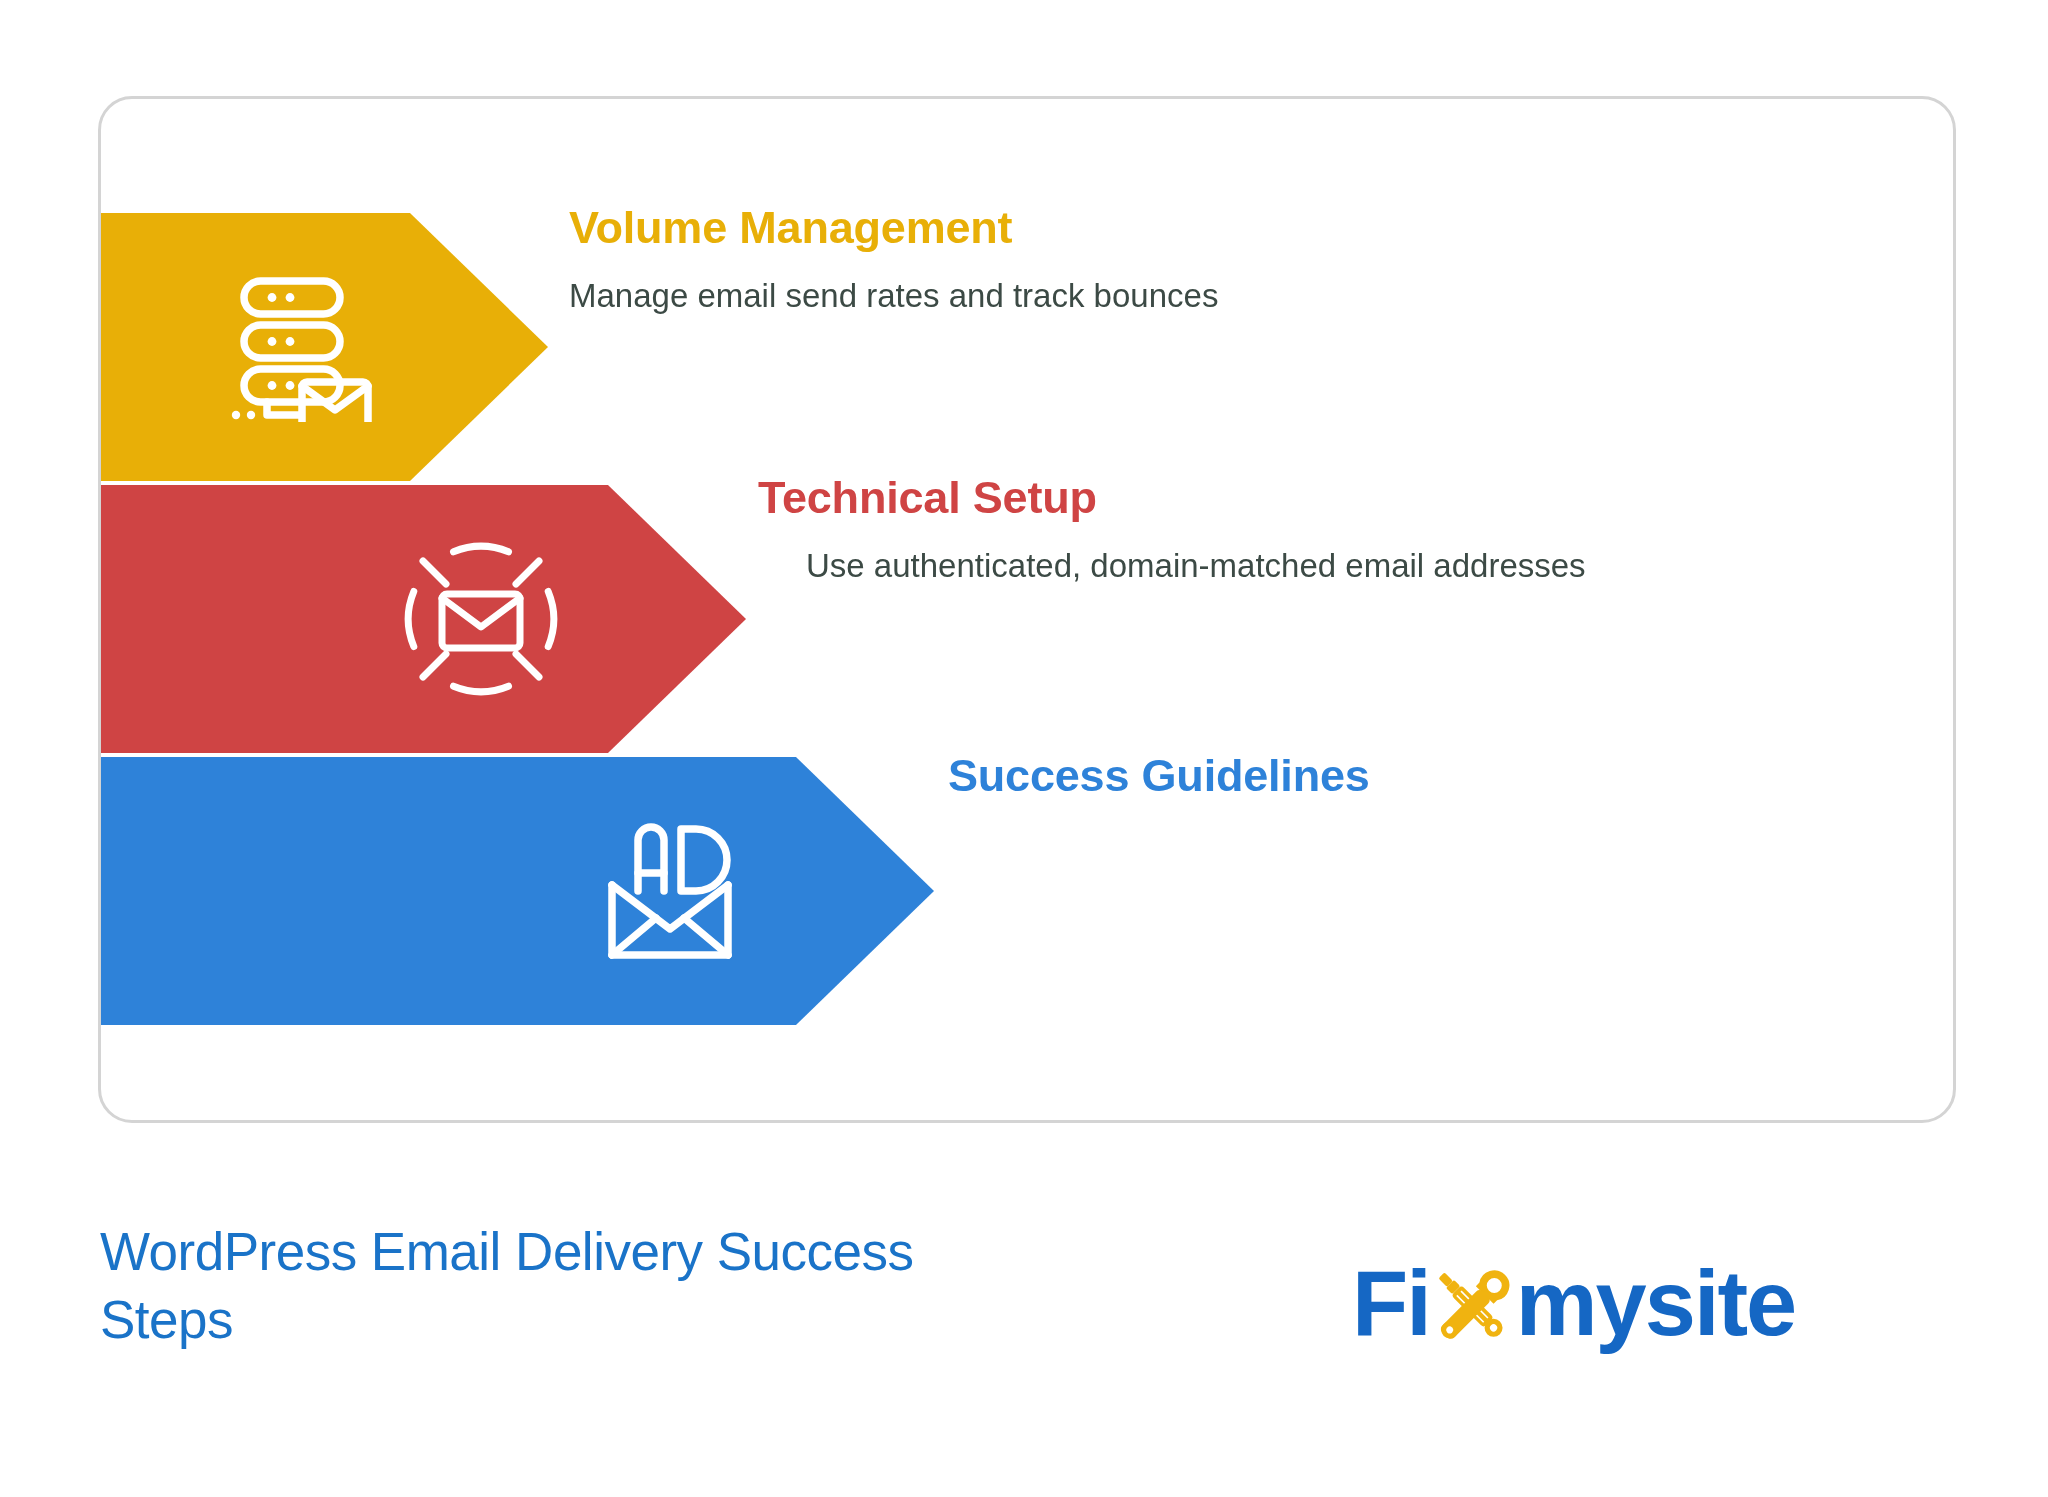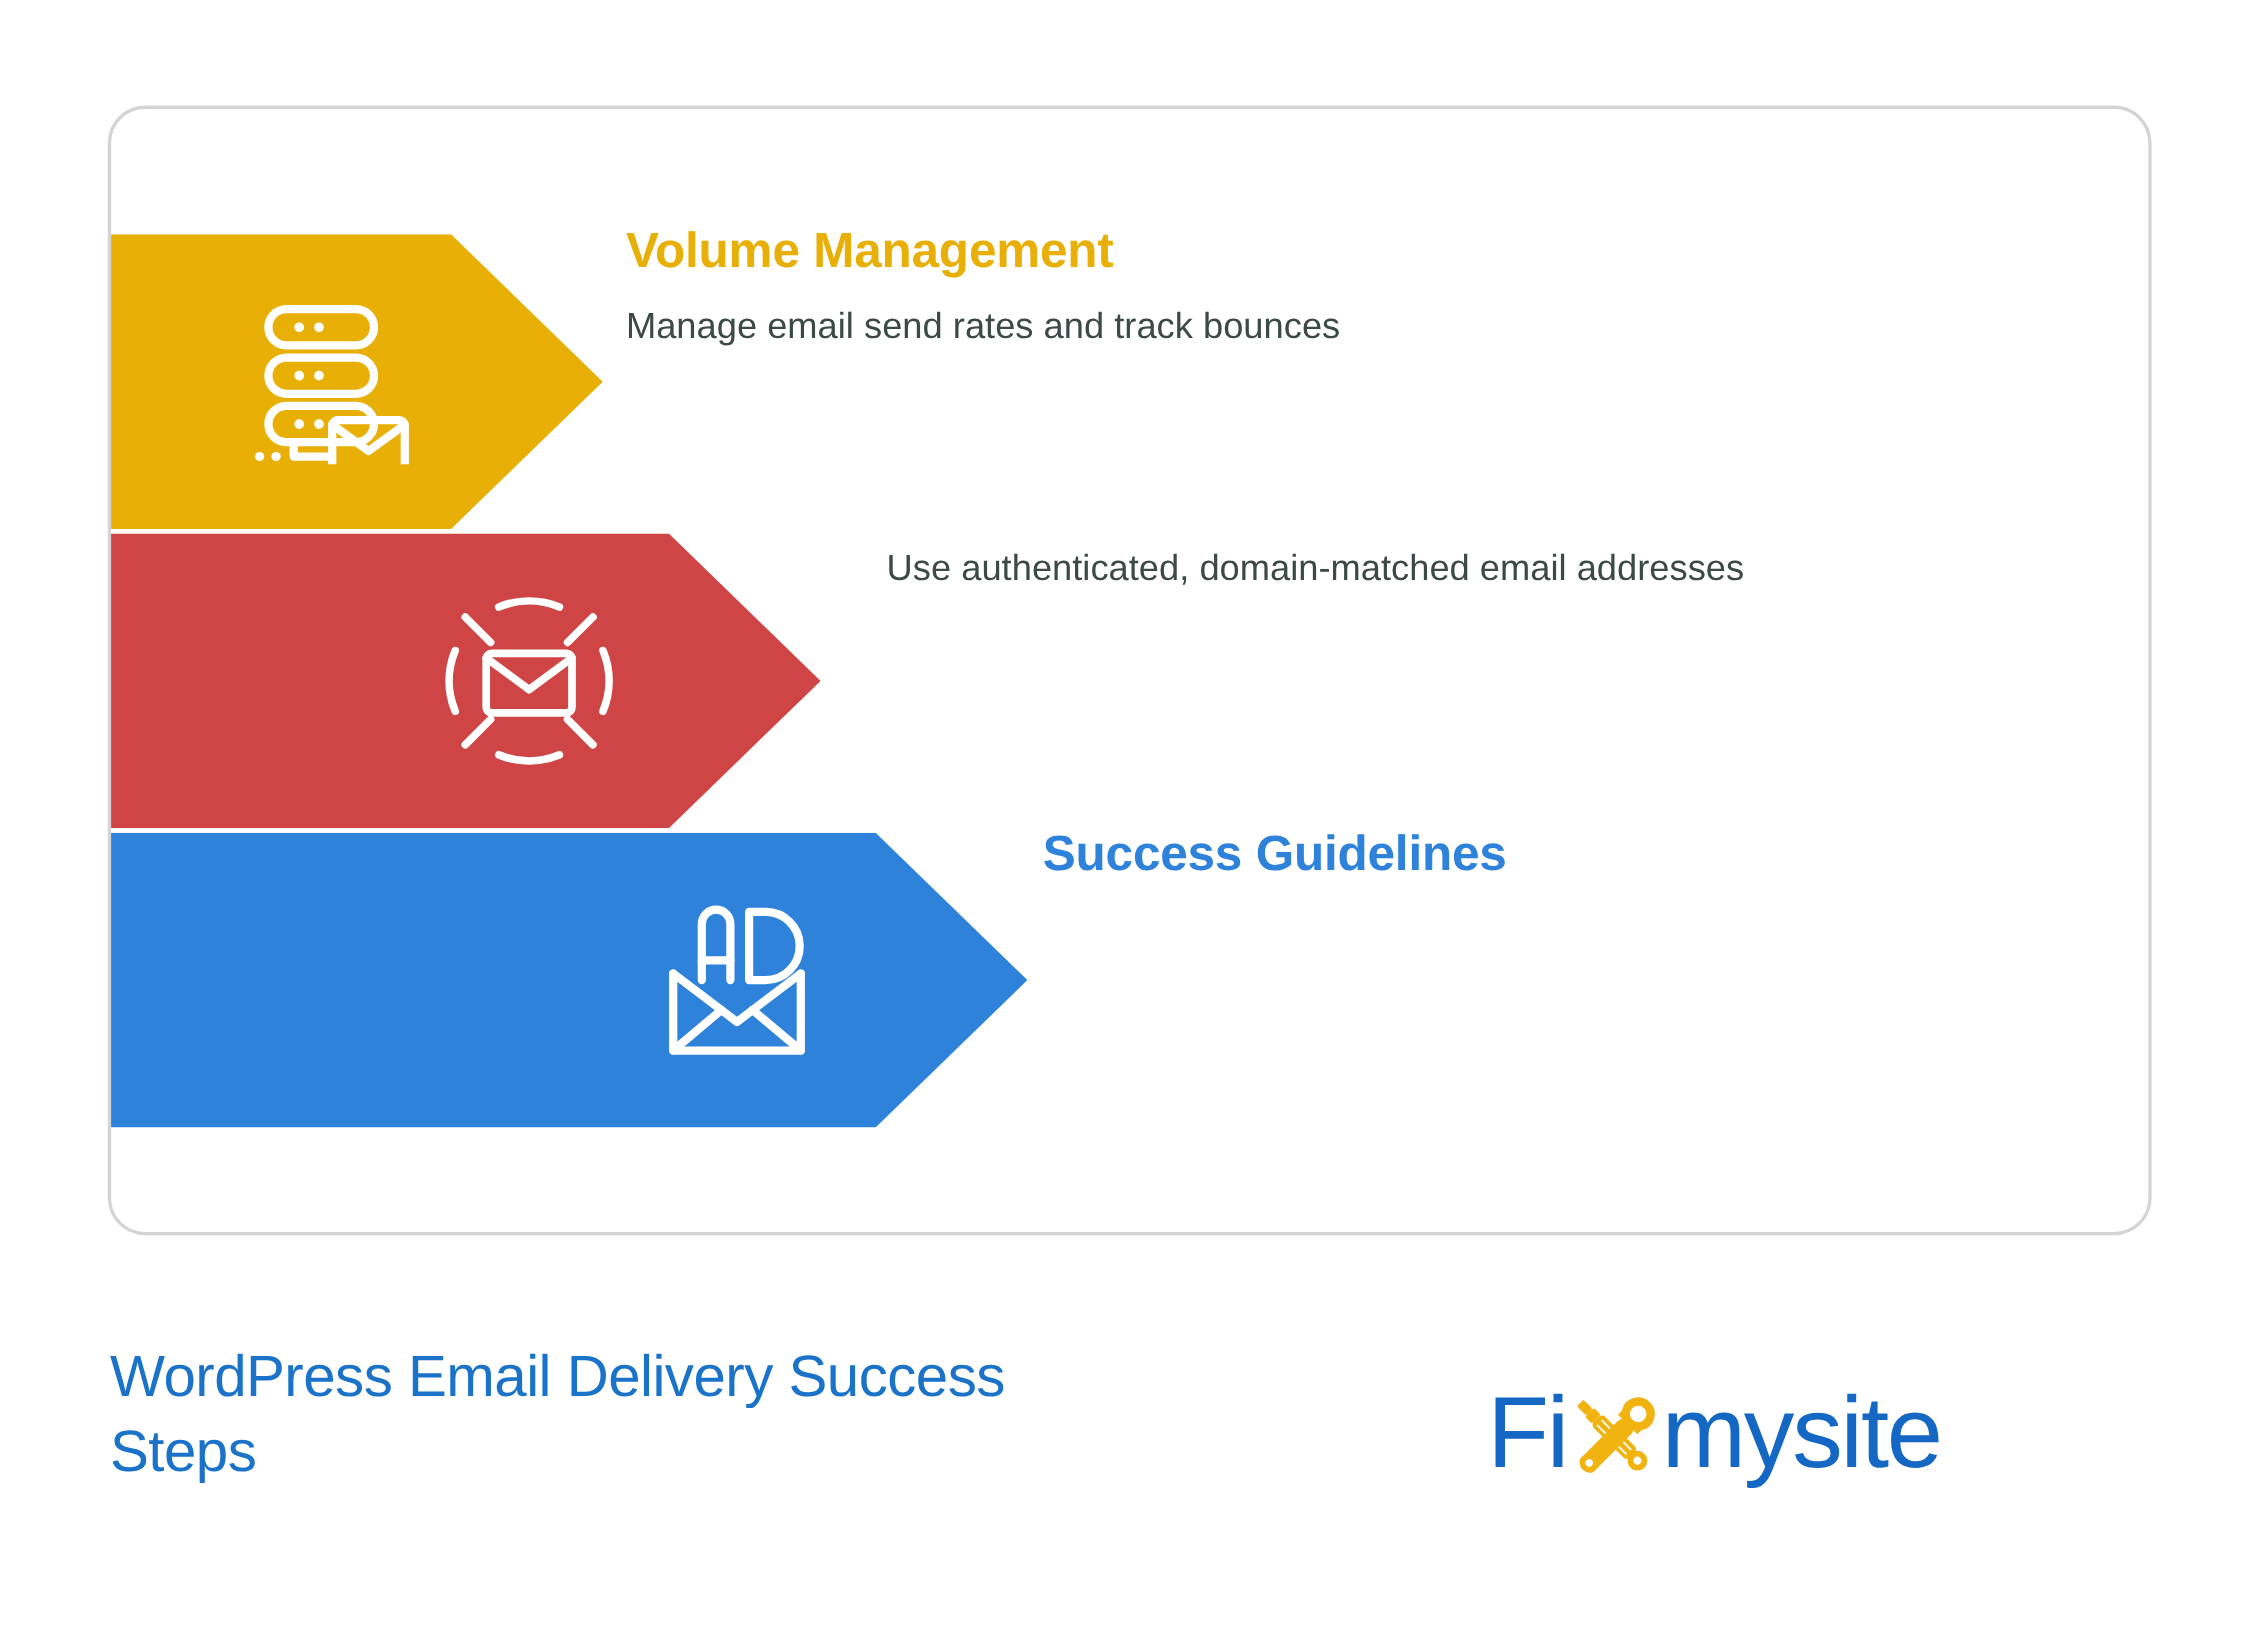--- a/index.html
+++ b/index.html
@@ -94,21 +94,21 @@
   .logo {
     position: absolute;
     left: 1352px;
     top: 88px;
     display: flex;
     align-items: center;
     height: 110px;
   }
   .logo-text {
     font-size: 92px;
-    font-weight: 400;
+    font-weight: 700;
     line-height: 1;
     letter-spacing: -2px;
   }
   .logo-blue { color: #1567c4; }
   .logo-gold { color: #f0b310; }
   .logo-mark {
     width: 96px;
     height: 104px;
     margin: 0 -4px 0 -6px;
     position: relative;
@@ -194,20 +194,21 @@
         </svg>
       </div>
     </div>
 
     <div class="txt" style="left:468px; top:104px;">
       <div class="txt-title" style="color:#e8af07;">Volume Management</div>
       <div class="txt-desc">Manage email send rates and track bounces</div>
     </div>
 
     <div class="txt" style="left:657px; top:374px;">
+      <div class="txt-title" style="color:#cf4444;">Technical Setup</div>
       <div class="txt-desc" style="width:820px;margin-left:48px;">Use authenticated, domain-matched email addresses</div>
     </div>
 
     <div class="txt" style="left:847px; top:652px;">
       <div class="txt-title" style="color:#2e82d9;">Success Guidelines</div>
     </div>
 
   </div>
 
   <div class="footer">

